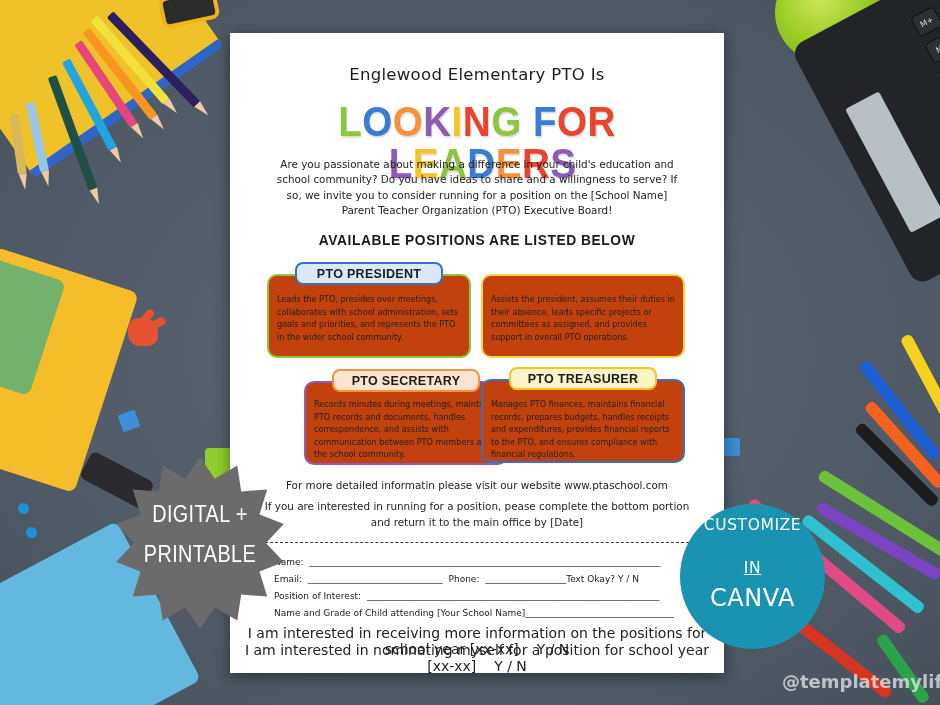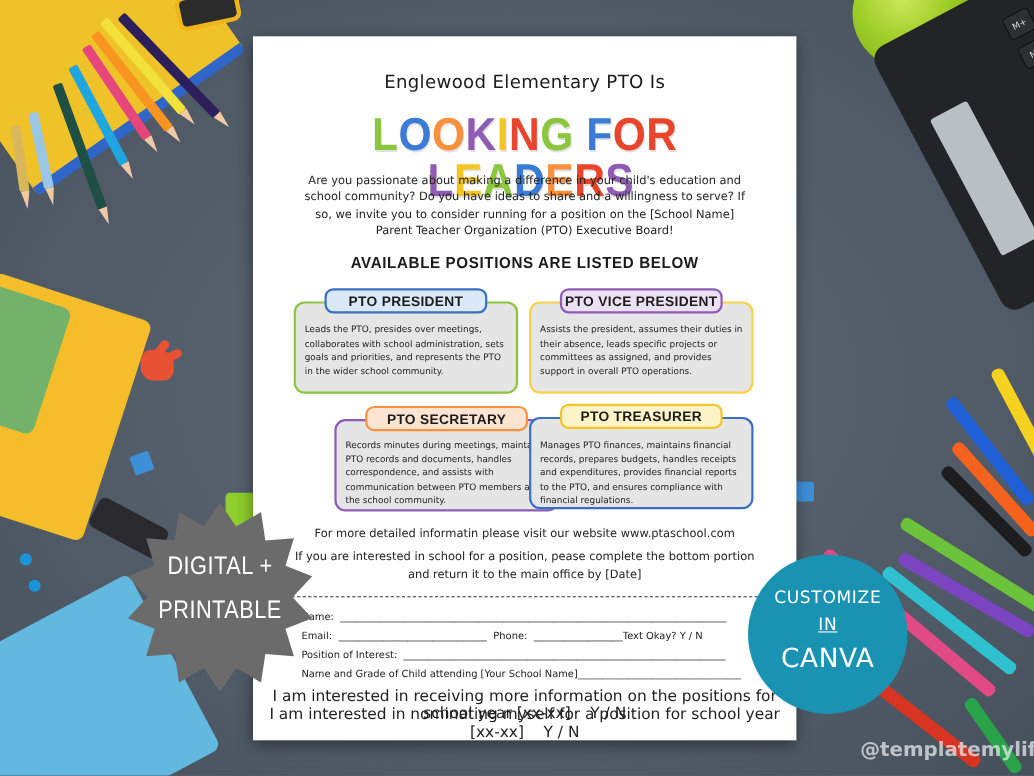--- a/index.html
+++ b/index.html
@@ -53,21 +53,21 @@
   .intro {
     position:absolute; top:124px; left:40px; width:414px; text-align:center;
     font-size:10.4px; line-height:15.3px; color:#222;
   }
   .section-head {
     position:absolute; top:199px; left:0; width:100%; text-align:center;
     font-family:"Liberation Sans", sans-serif; font-weight:700; font-size:14.5px; color:#1b1b1b; letter-spacing:0.6px;
     transform: scaleX(0.95);
   }
   .card {
-    position:absolute; width:204px; border:2.5px solid; border-radius:10px; background:#e5e5e5;
+    position:absolute; width:204px; border:2.5px solid; border-radius:10px; background:#c2410c;
   }
   .card-title {
     position:absolute; left:26px; width:148px; height:23px; border:2.5px solid; border-radius:8px;
     display:flex; align-items:center; justify-content:center;
     font-family:"Liberation Sans", sans-serif; font-weight:700; font-size:12.5px; color:#1b1b1b; letter-spacing:0.3px;
   }
   .card-body {
     position:absolute; left:8px; right:8px; text-align:left; font-size:8.1px; line-height:12.6px; color:#222;
   }
   .info-line {
@@ -87,21 +87,21 @@
   .star-badge { position:absolute; left:112px; top:455px; width:176px; height:176px; }
   .star-text {
     position:absolute; left:112px; top:494px; width:176px; text-align:center; color:#fff;
     font-family:"Liberation Sans", sans-serif; font-size:23px; line-height:40px; letter-spacing:0.5px;
     transform: scaleX(0.86);
   }
   .canva-badge {
     position:absolute; left:680px; top:504px; width:145px; height:145px; border-radius:50%;
     background:#1a93b3; color:#fff; text-align:center;
   }
-  .canva-badge .l1 { position:absolute; top:30px; width:100%; font-size:15.5px; letter-spacing:0.6px; }
+  .canva-badge .l1 { position:absolute; top:12px; width:100%; font-size:15.5px; letter-spacing:0.6px; }
   .canva-badge .l2 { position:absolute; top:55px; width:100%; font-size:15.5px; letter-spacing:0.6px;text-decoration:underline; }
   .canva-badge .l3 { position:absolute; top:80px; width:100%; font-size:24px; font-weight:400; letter-spacing:0.5px; }
   .watermark {
     position:absolute; left:782px; top:671px; font-size:18px; font-weight:700; color:rgba(230,232,236,0.75);
   }
 </style>
 </head>
 <body>
 
 <div class="abs note-yellow"></div>
@@ -157,36 +157,35 @@
 
   <div class="intro">Are you passionate about making a difference in your child's education and school community? Do you have ideas to share and a willingness to serve? If so, we invite you to consider running for a position on the [School Name] Parent Teacher Organization (PTO) Executive Board!</div>
   <div class="section-head">AVAILABLE POSITIONS ARE LISTED BELOW</div>
 
   <div class="card" style="left: 37px; top: 241px; height: 84px; border-color: rgb(140, 198, 63);">
     <div class="card-title" style="top: -14px; border-color: rgb(58, 111, 196); background: rgb(219, 232, 248);">PTO PRESIDENT</div>
     <div class="card-body" style="top:17px;">Leads the PTO, presides over meetings, collaborates with school administration, sets goals and priorities, and represents the PTO in the wider school community.</div>
   </div>
 
   <div class="card" style="left: 251px; top: 241px; height: 84px; border-color: rgb(245, 211, 74);">
-    <div class="card-title" style="top: -14px; border-color: rgb(142, 92, 181); background: rgb(236, 224, 245);">PTO VICE PRESIDENT</div>
     <div class="card-body" style="top:17px;">Assists the president, assumes their duties in their absence, leads specific projects or committees as assigned, and provides support in overall PTO operations.</div>
   </div>
 
   <div class="card" style="left: 37px; top: 348px; height: 84px; border-color: rgb(142, 92, 181); margin-left: 37px;">
     <div class="card-title" style="top: -14px; border-color: rgb(247, 145, 61); background: rgb(253, 228, 208);">PTO SECRETARY</div>
     <div class="card-body" style="top:15px;">Records minutes during meetings, maintains PTO records and documents, handles correspondence, and assists with communication between PTO members and the school community.</div>
   </div>
 
   <div class="card" style="left: 251px; top: 346px; height: 84px; border-color: rgb(58, 111, 196);">
     <div class="card-title" style="top: -14px; border-color: rgb(245, 197, 35); background: rgb(253, 243, 200);">PTO TREASURER</div>
     <div class="card-body" style="top:17px;">Manages PTO finances, maintains financial records, prepares budgets, handles receipts and expenditures, provides financial reports to the PTO, and ensures compliance with financial regulations.</div>
   </div>
 
   <div class="info-line" style="top:446px;">For more detailed informatin please visit our website www.ptaschool.com</div>
-  <div class="info-line" style="top:467px;">If you are interested in school for a position, pease complete the bottom portion</div>
+  <div class="info-line" style="top:467px;">If you are interested in running for a position, pease complete the bottom portion</div>
   <div class="info-line" style="top:483px;">and return it to the main office by [Date]</div>
 
   <div class="cut-line"></div>
 
   <div class="form-line" style="top:524px;">
     <span>Name:</span>
     <span>&nbsp;______________________________________________________________________________</span>
   </div>
   <div class="form-line" style="top:541px;">
     <span>Email:</span>

